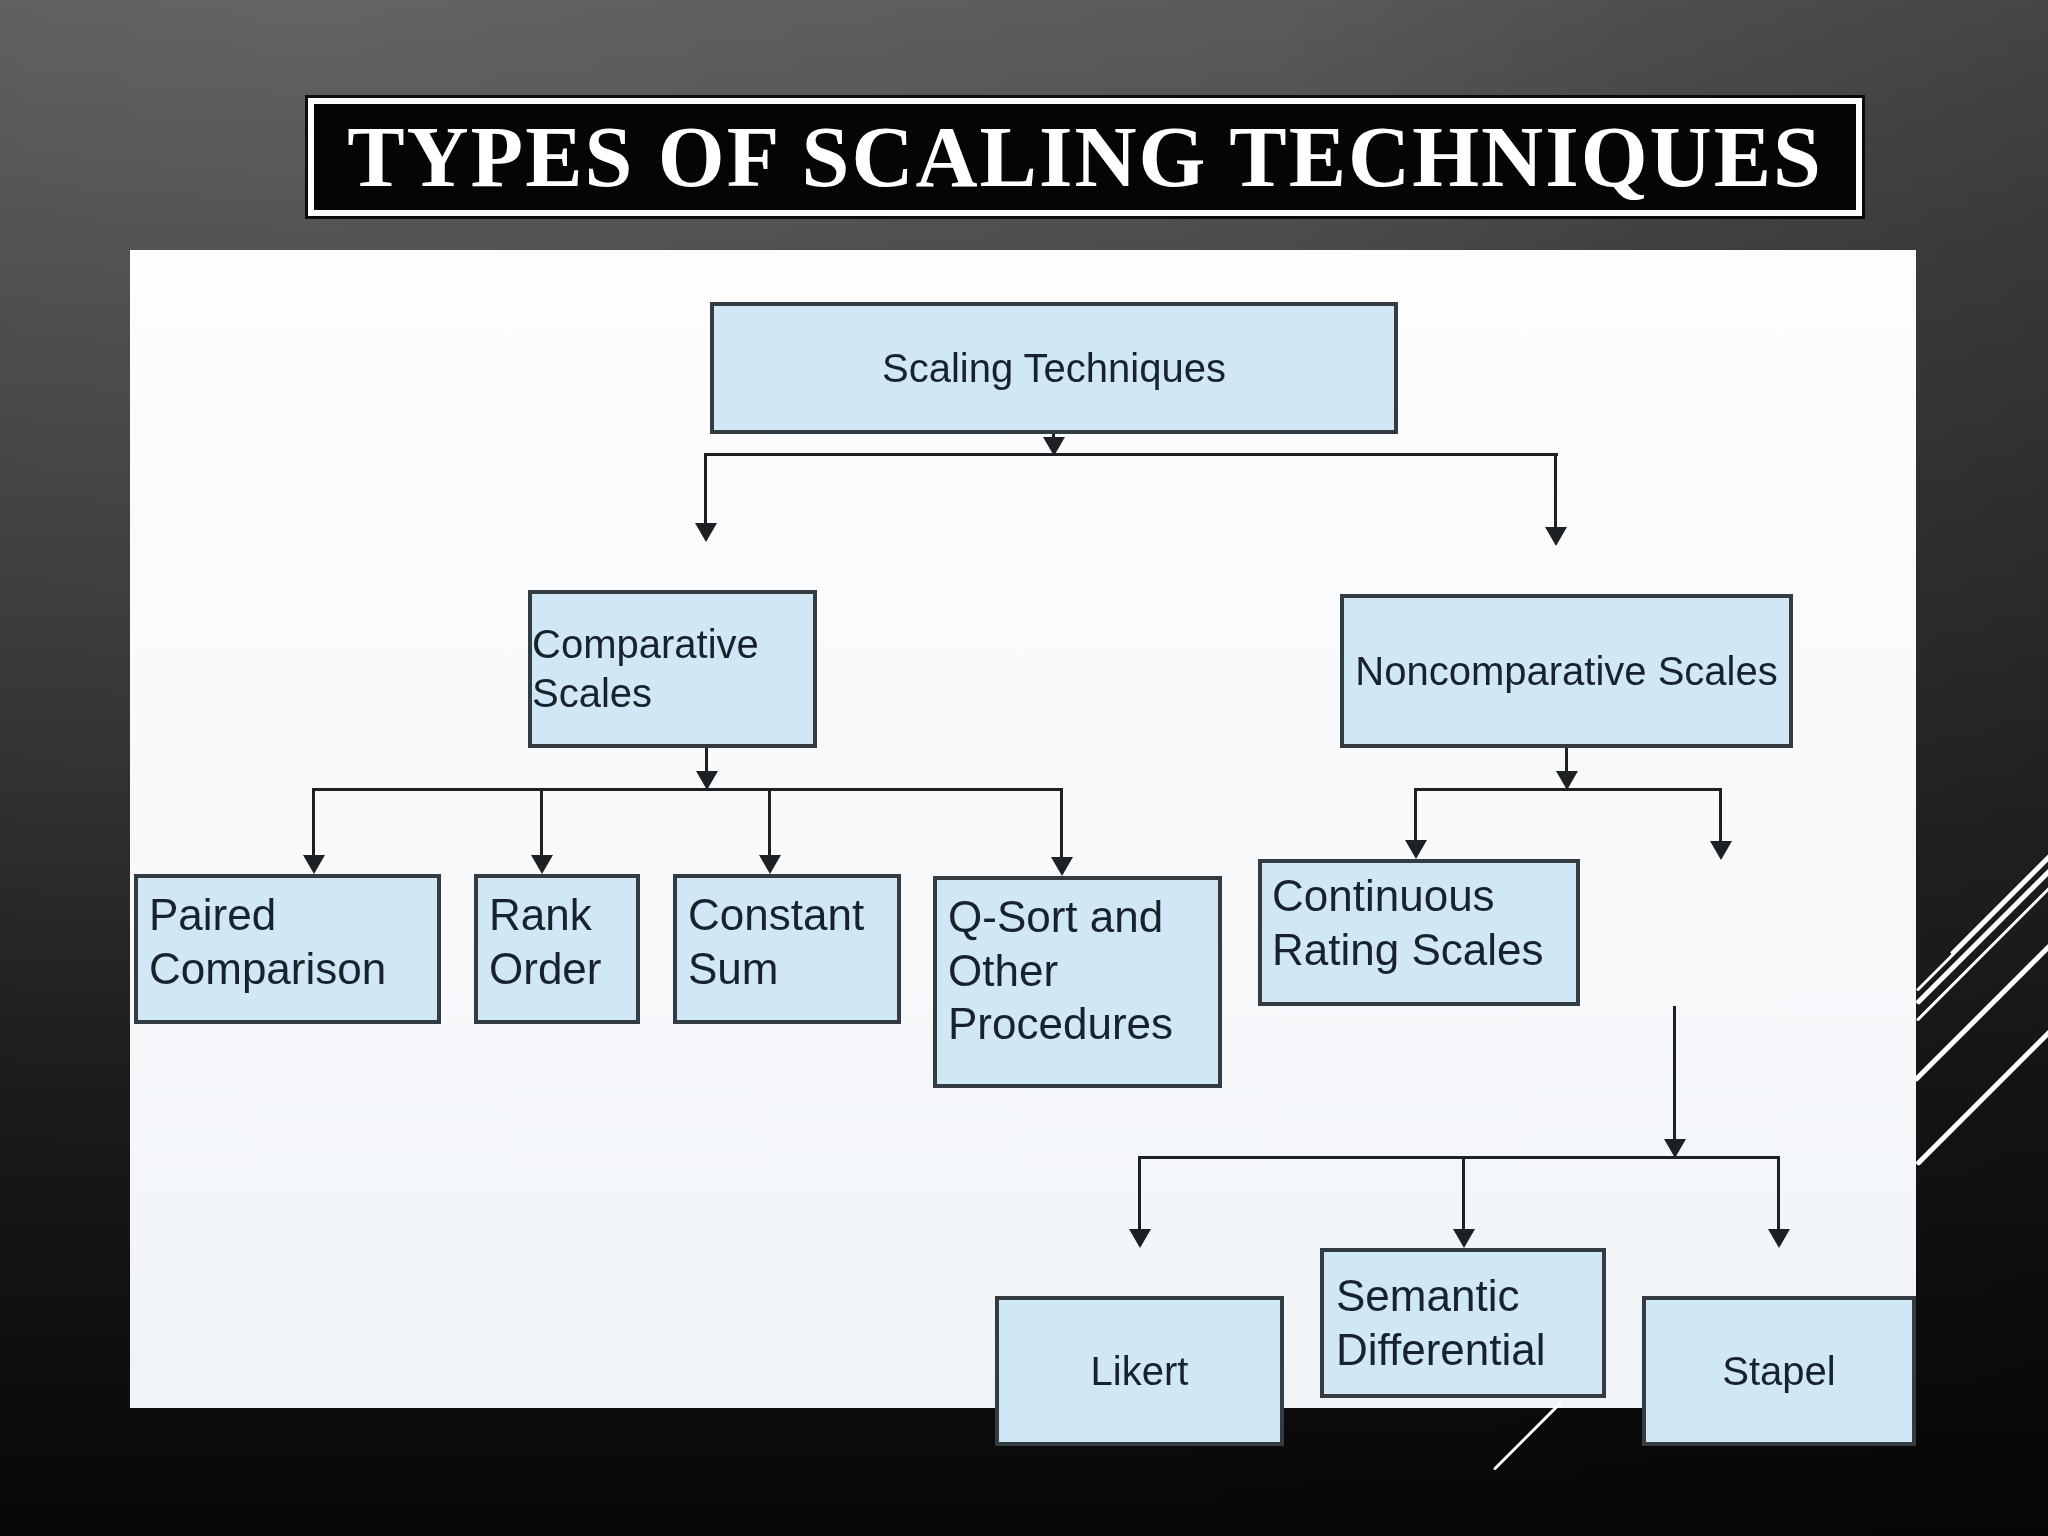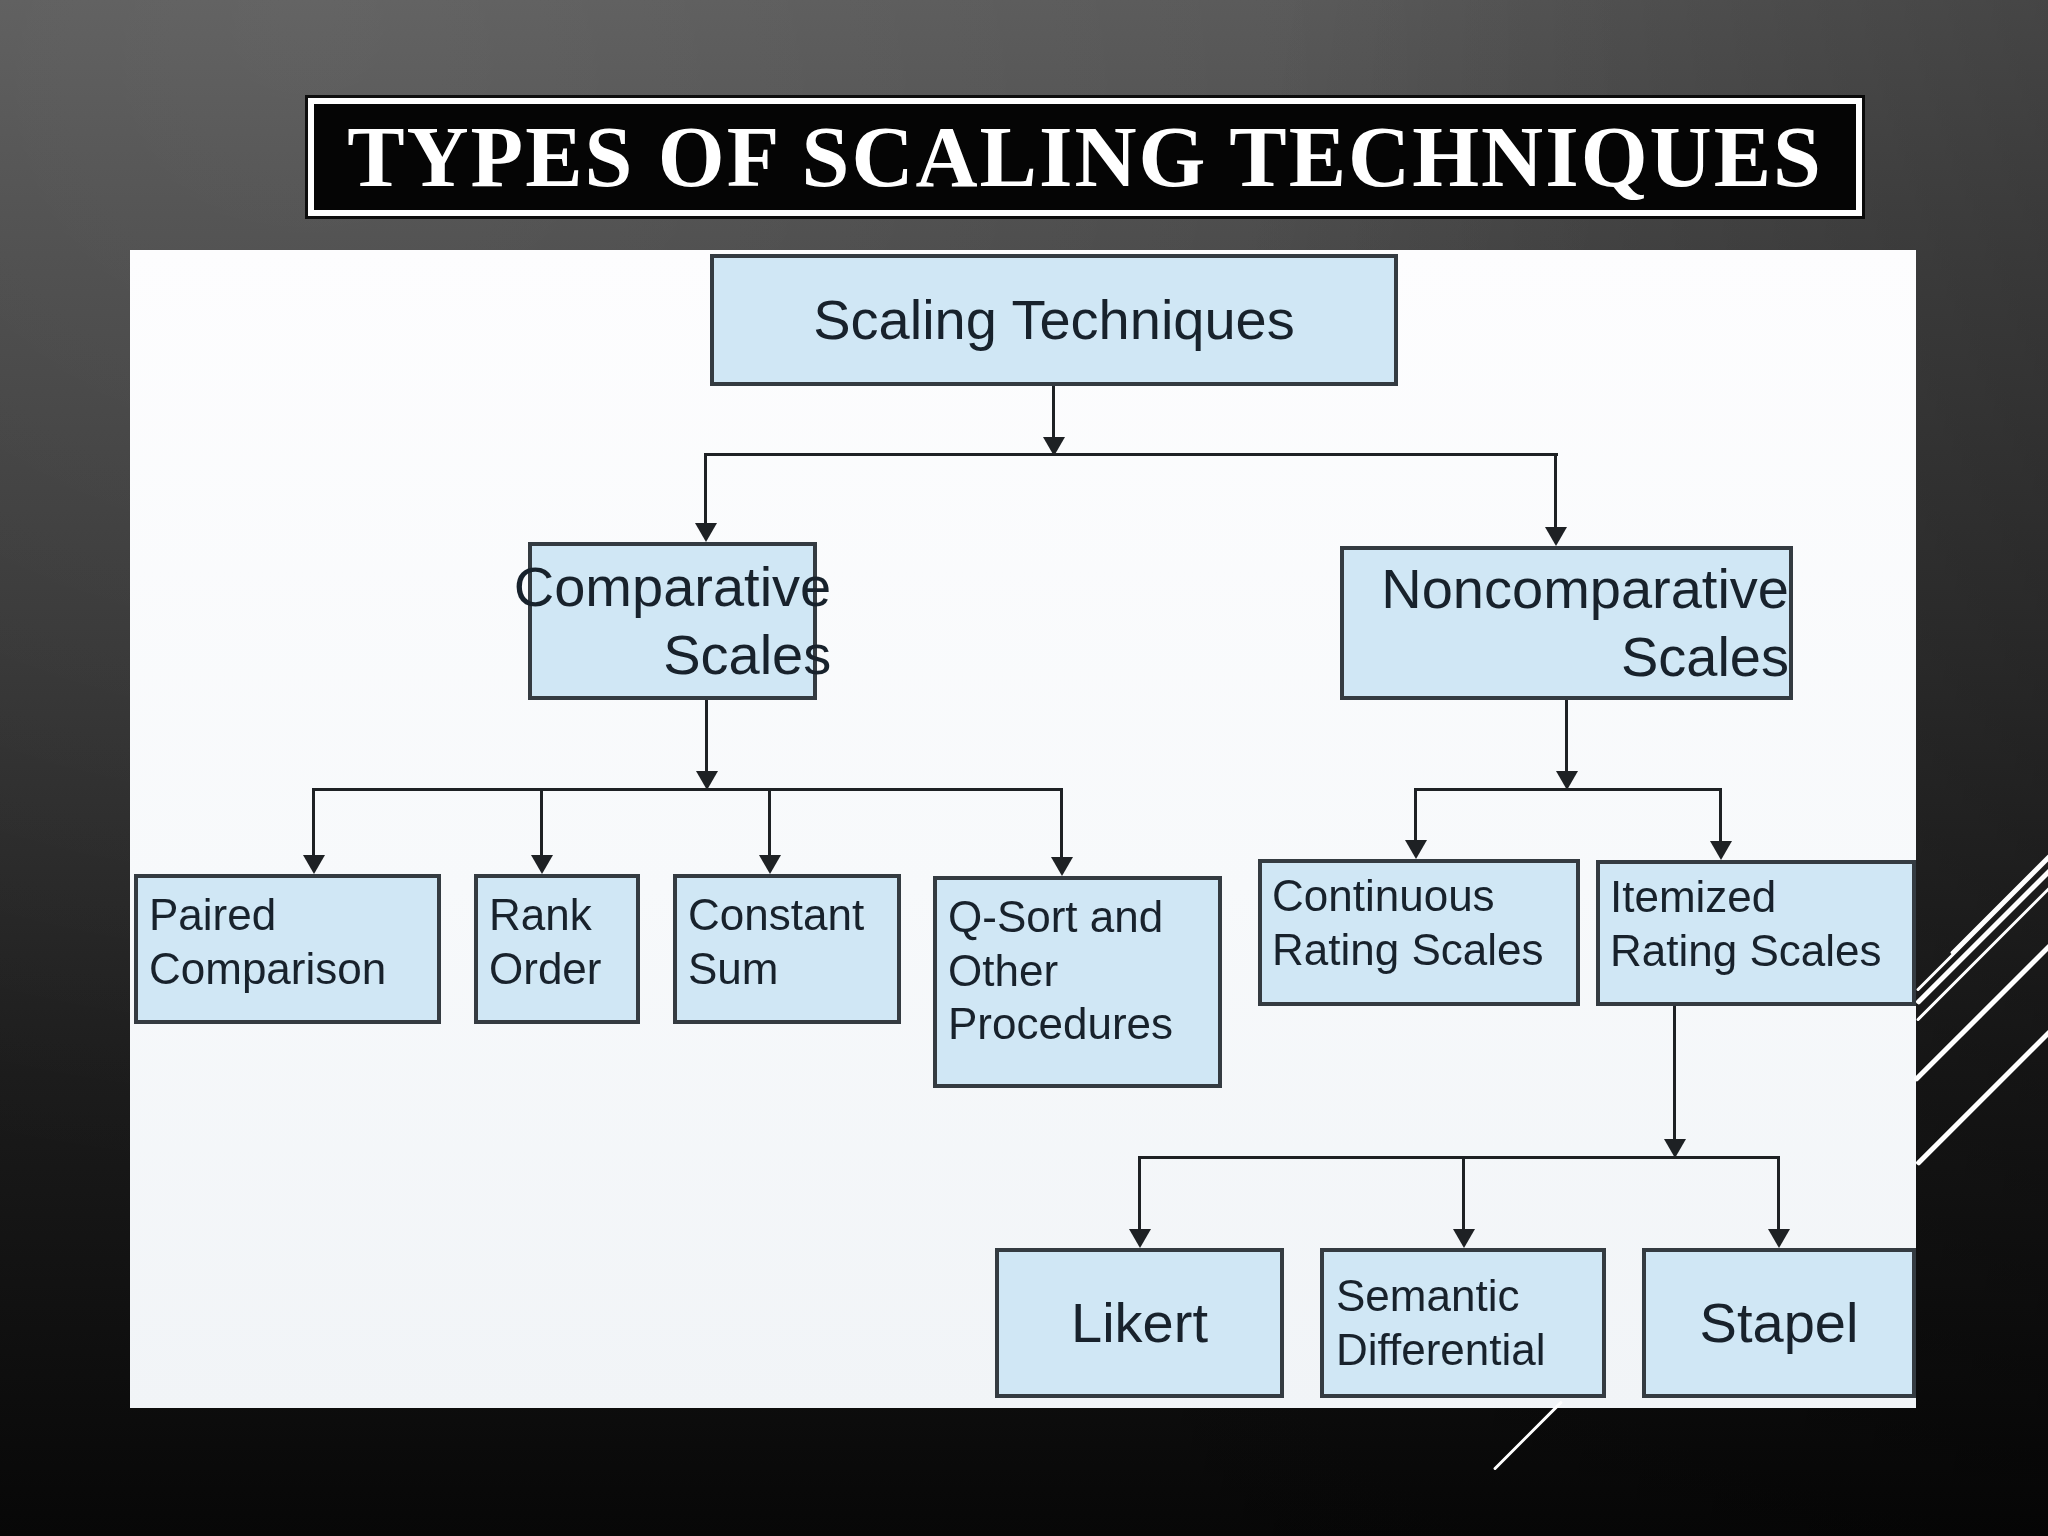--- a/index.html
+++ b/index.html
@@ -29,21 +29,21 @@
     background:linear-gradient(180deg,#fdfdfe 0%,#f7f9fb 55%,#f1f4f7 100%);
   }
   .node{
     position:absolute;box-sizing:border-box;
     background:var(--node-fill,#d0e7f5);
     border:4px solid var(--node-border,#343b41);
     color:var(--node-text,#18222c);
     font-size:44px;line-height:1.22;
     display:flex;flex-direction:column;
   }
-  .n-center{align-items:center;justify-content:center;text-align:right;font-size:56px;}
+  .n-center{align-items:center;justify-content:center;text-align:left;font-size:40px;margin-top:48px;}
   .n-topleft{align-items:flex-start;justify-content:flex-start;text-align:left;padding:10px 11px;}
   .n-midleft{align-items:flex-start;justify-content:center;text-align:left;padding:16px 12px;}
   .vl,.hl{position:absolute;background:var(--connector,#1e2124);}
   .vl{width:3px;}
   .hl{height:3px;}
   .arr{
     position:absolute;width:0;height:0;
     border-left:11px solid transparent;border-right:11px solid transparent;
     border-top:19px solid var(--connector,#1e2124);
   }
@@ -126,23 +126,20 @@
     </div>
 
     <div class="node n-topleft" style="left:803px;top:626px;width:289px;height:212px;">
       <span>Q-Sort and Other Procedures</span>
     </div>
 
     <div class="node n-topleft" style="left:1128px;top:609px;width:322px;height:147px;padding:6px 10px;">
       <span>Continuous Rating Scales</span>
     </div>
 
-    <div class="node n-topleft" style="left:1466px;top:610px;width:320px;height:146px;padding:6px 10px;">
-      <span>Itemized Rating Scales</span>
-    </div>
 
     <div class="node n-center" style="left:865px;top:998px;width:289px;height:150px;">
       <span>Likert</span>
     </div>
 
     <div class="node n-midleft" style="left:1190px;top:998px;width:286px;height:150px;">
       <span>Semantic Differential</span>
     </div>
 
     <div class="node n-center" style="left:1512px;top:998px;width:274px;height:150px;">

